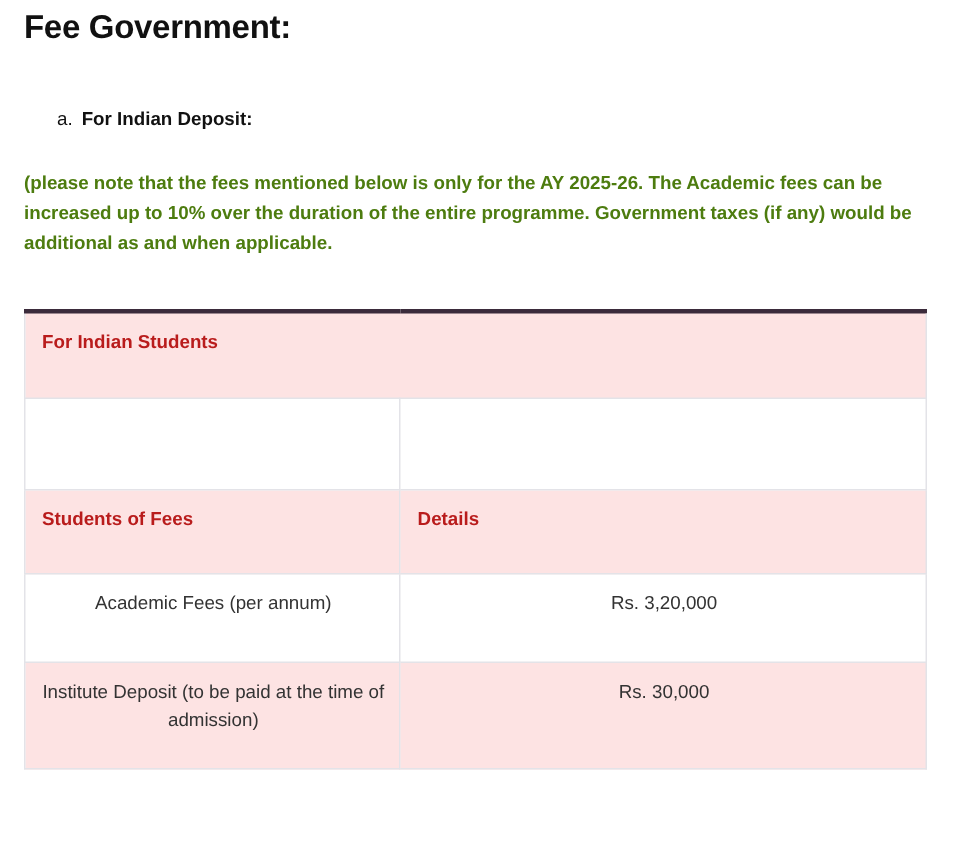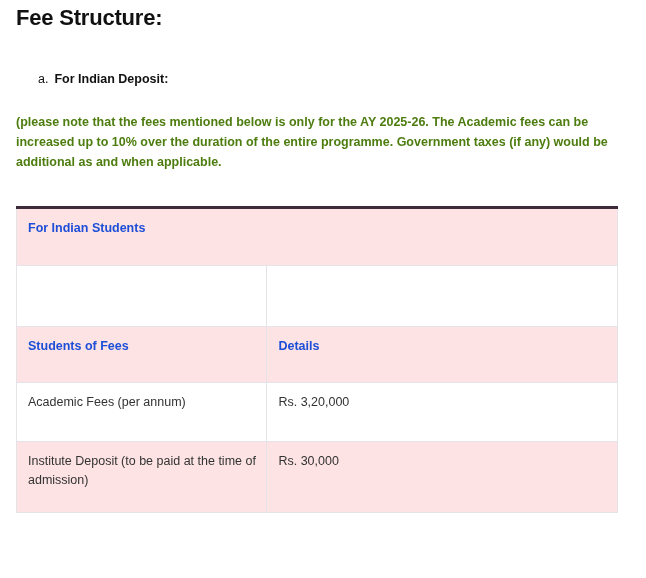--- a/index.html
+++ b/index.html
@@ -98,39 +98,40 @@
   }
 
   .col-left { width: 250px; }
   .col-right { width: 350px; }
 
   .row-pink td { background: #fde3e3; }
   .row-white td { background: #ffffff; }
 
   .cell-head {
     font-weight: bold;
-    color: #1d4ed8;
+    color: #b91c1c;
   }
   .cell-body {
     font-weight: normal;
     color: #333333;
+    text-align: center;
   }
 
   .title-row td { height: 36px; }
   .blank-row td { height: 40px; }
   .head-row td { height: 35px; }
   .data-row td { height: 38px; }
   .last-row td { height: 50px; }
 </style>
 </head>
 <body>
 
 <div class="page">
 
-  <h1 class="page-title">Fee Structure:</h1>
+  <h1 class="page-title">Fee Government:</h1>
 
 
   <div class="list-block">
     <div class="list-item">
       <span class="list-marker">a.</span>
       <span class="list-text">For Indian Deposit:</span>
     </div>
   </div>
 
   <p class="note">(please note that the fees mentioned below is only for the AY 2025-26. The Academic fees can be increased up to 10% over the duration of the entire programme. Government taxes (if any) would be additional as and when applicable.</p>

